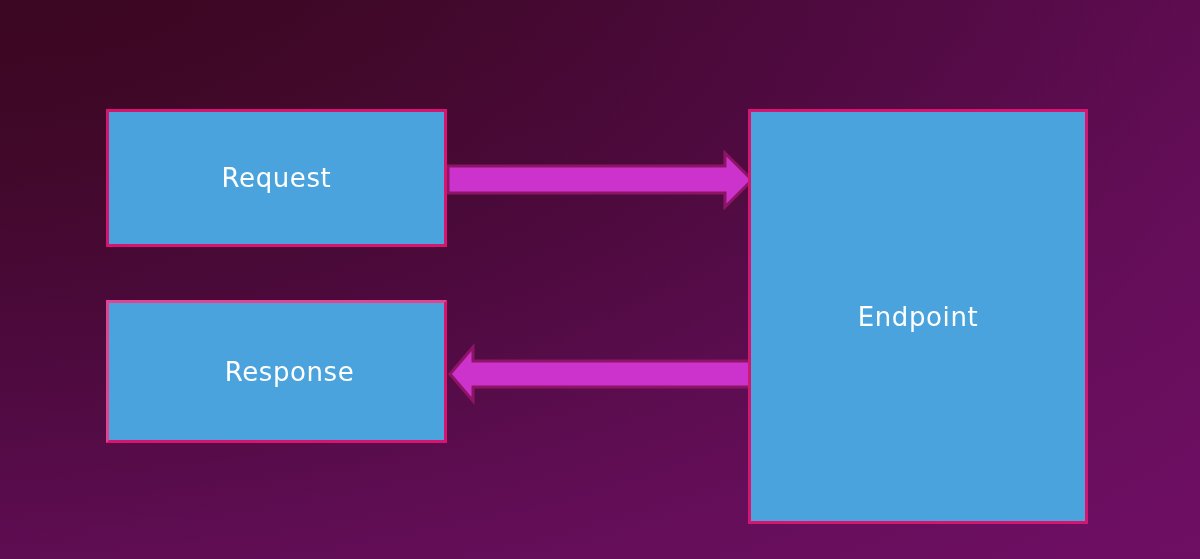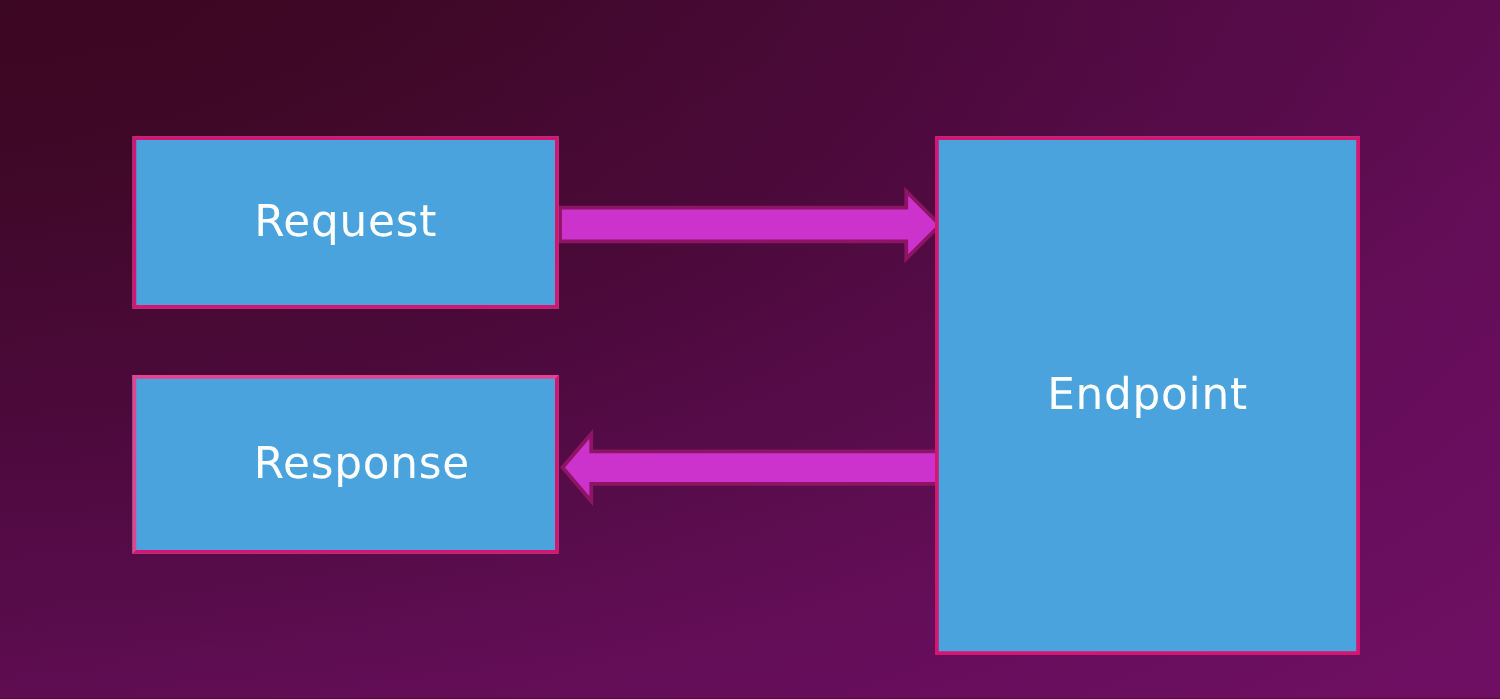--- a/index.html
+++ b/index.html
@@ -44,21 +44,21 @@
     box-sizing: border-box;
     background: #4aa3dc;
     border: 3px solid #d61570;
     display: flex;
     align-items: center;
     justify-content: center;
     z-index: 5;
   }
   .node-label {
     color: #ffffff;
-    font-size: 35px;
+    font-size: 26px;
     font-weight: 400;
     letter-spacing: 0.6px;
     line-height: 1;
     text-align: center;
     white-space: nowrap;
   }
 
   #node-request  { left: 106px; top: 109px; width: 341px; height: 138px; }
   #node-response { left: 106px; top: 300px; width: 341px; height: 143px; }
   #node-endpoint { left: 748px; top: 109px; width: 340px; height: 415px; }

